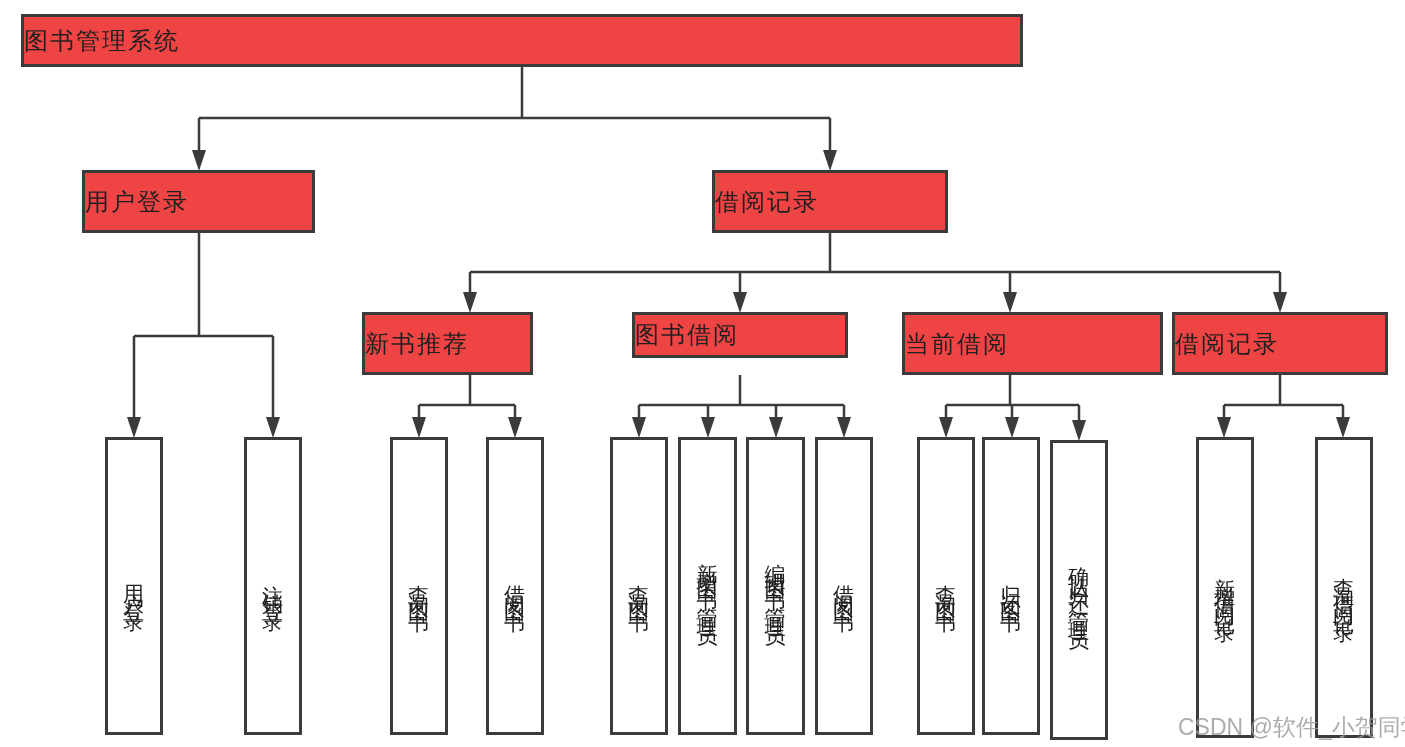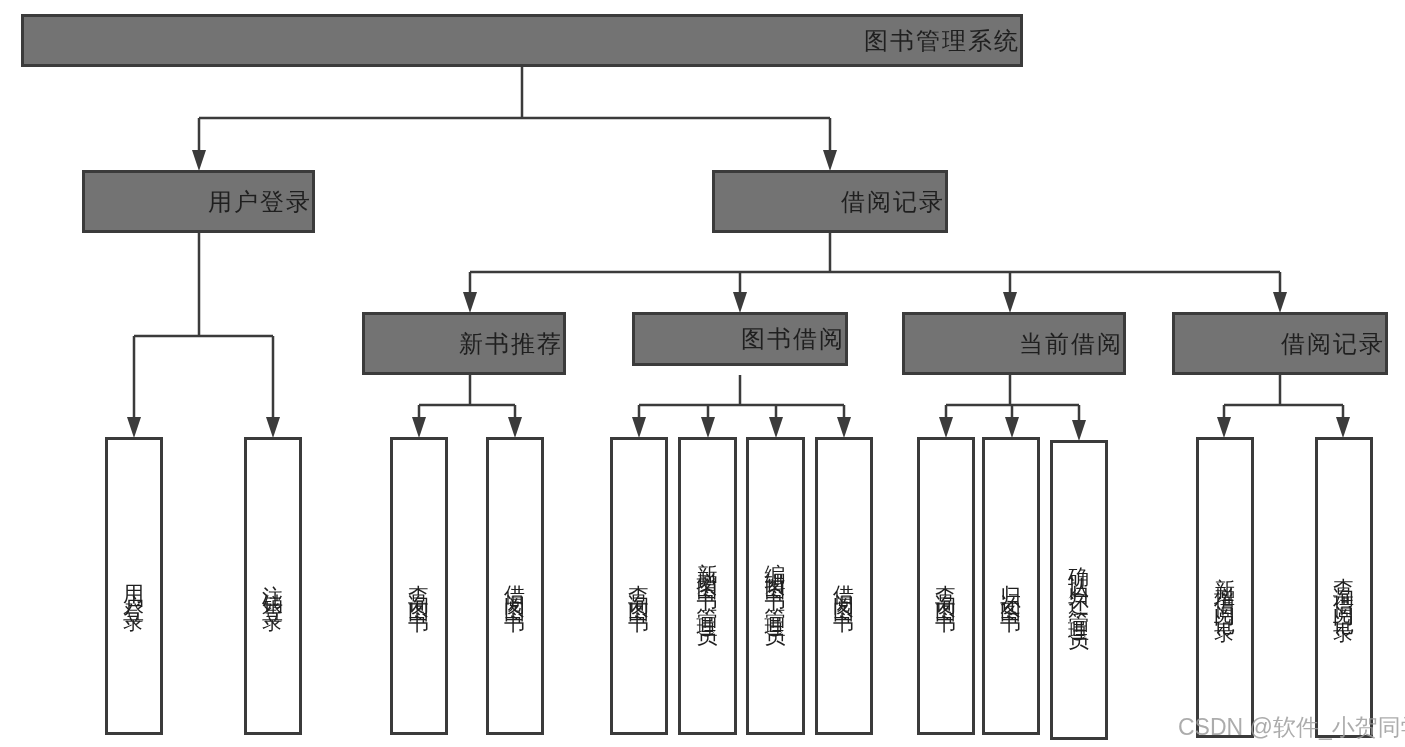--- a/index.html
+++ b/index.html
@@ -14,26 +14,26 @@
     background: #ffffff;
     overflow: hidden;
   }
   #connector-layer {
     position: absolute;
     left: 0; top: 0;
     width: 1405px; height: 747px;
   }
   .hnode {
     position: absolute;
-    background: #737373;
+    background: #ef4444;
     border: 3px solid #3b3b3b;
     box-sizing: border-box;
     display: flex;
     align-items: center;
-    justify-content: flex-end;
+    justify-content: flex-start;
     font-size: 24px;
     letter-spacing: 2px;
     color: #1f1f1f;
     z-index: 2;
   }
   .vnode {
     position: absolute;
     background: #ffffff;
     border: 3px solid #3b3b3b;
     box-sizing: border-box;
@@ -109,27 +109,27 @@
     <span class="lbl">图书管理系统</span>
   </div>
 
   <div class="hnode" style="left:82px; top:170px; width:233px; height:63px">
     <span class="lbl">用户登录</span>
   </div>
   <div class="hnode" style="left:712px; top:170px; width:236px; height:63px">
     <span class="lbl">借阅记录</span>
   </div>
 
-  <div class="hnode" style="left:362px; top:312px; width:204px; height:63px">
+  <div class="hnode" style="left:362px; top:312px; width:171px; height:63px">
     <span class="lbl">新书推荐</span>
   </div>
-  <div class="hnode" style="left:632px; top:312px; width:216px; height:54px">
+  <div class="hnode" style="left:632px; top:312px; width:216px; height:46px">
     <span class="lbl">图书借阅</span>
   </div>
-  <div class="hnode" style="left:902px; top:312px; width:224px; height:63px">
+  <div class="hnode" style="left:902px; top:312px; width:261px; height:63px">
     <span class="lbl">当前借阅</span>
   </div>
   <div class="hnode" style="left:1172px; top:312px; width:216px; height:63px">
     <span class="lbl">借阅记录</span>
   </div>
 
   <div class="vnode" style="left:105px; top:437px; width:58px; height:298px">
     <span class="lbl">用户登录</span>
   </div>
   <div class="vnode" style="left:244px; top:437px; width:58px; height:298px">

